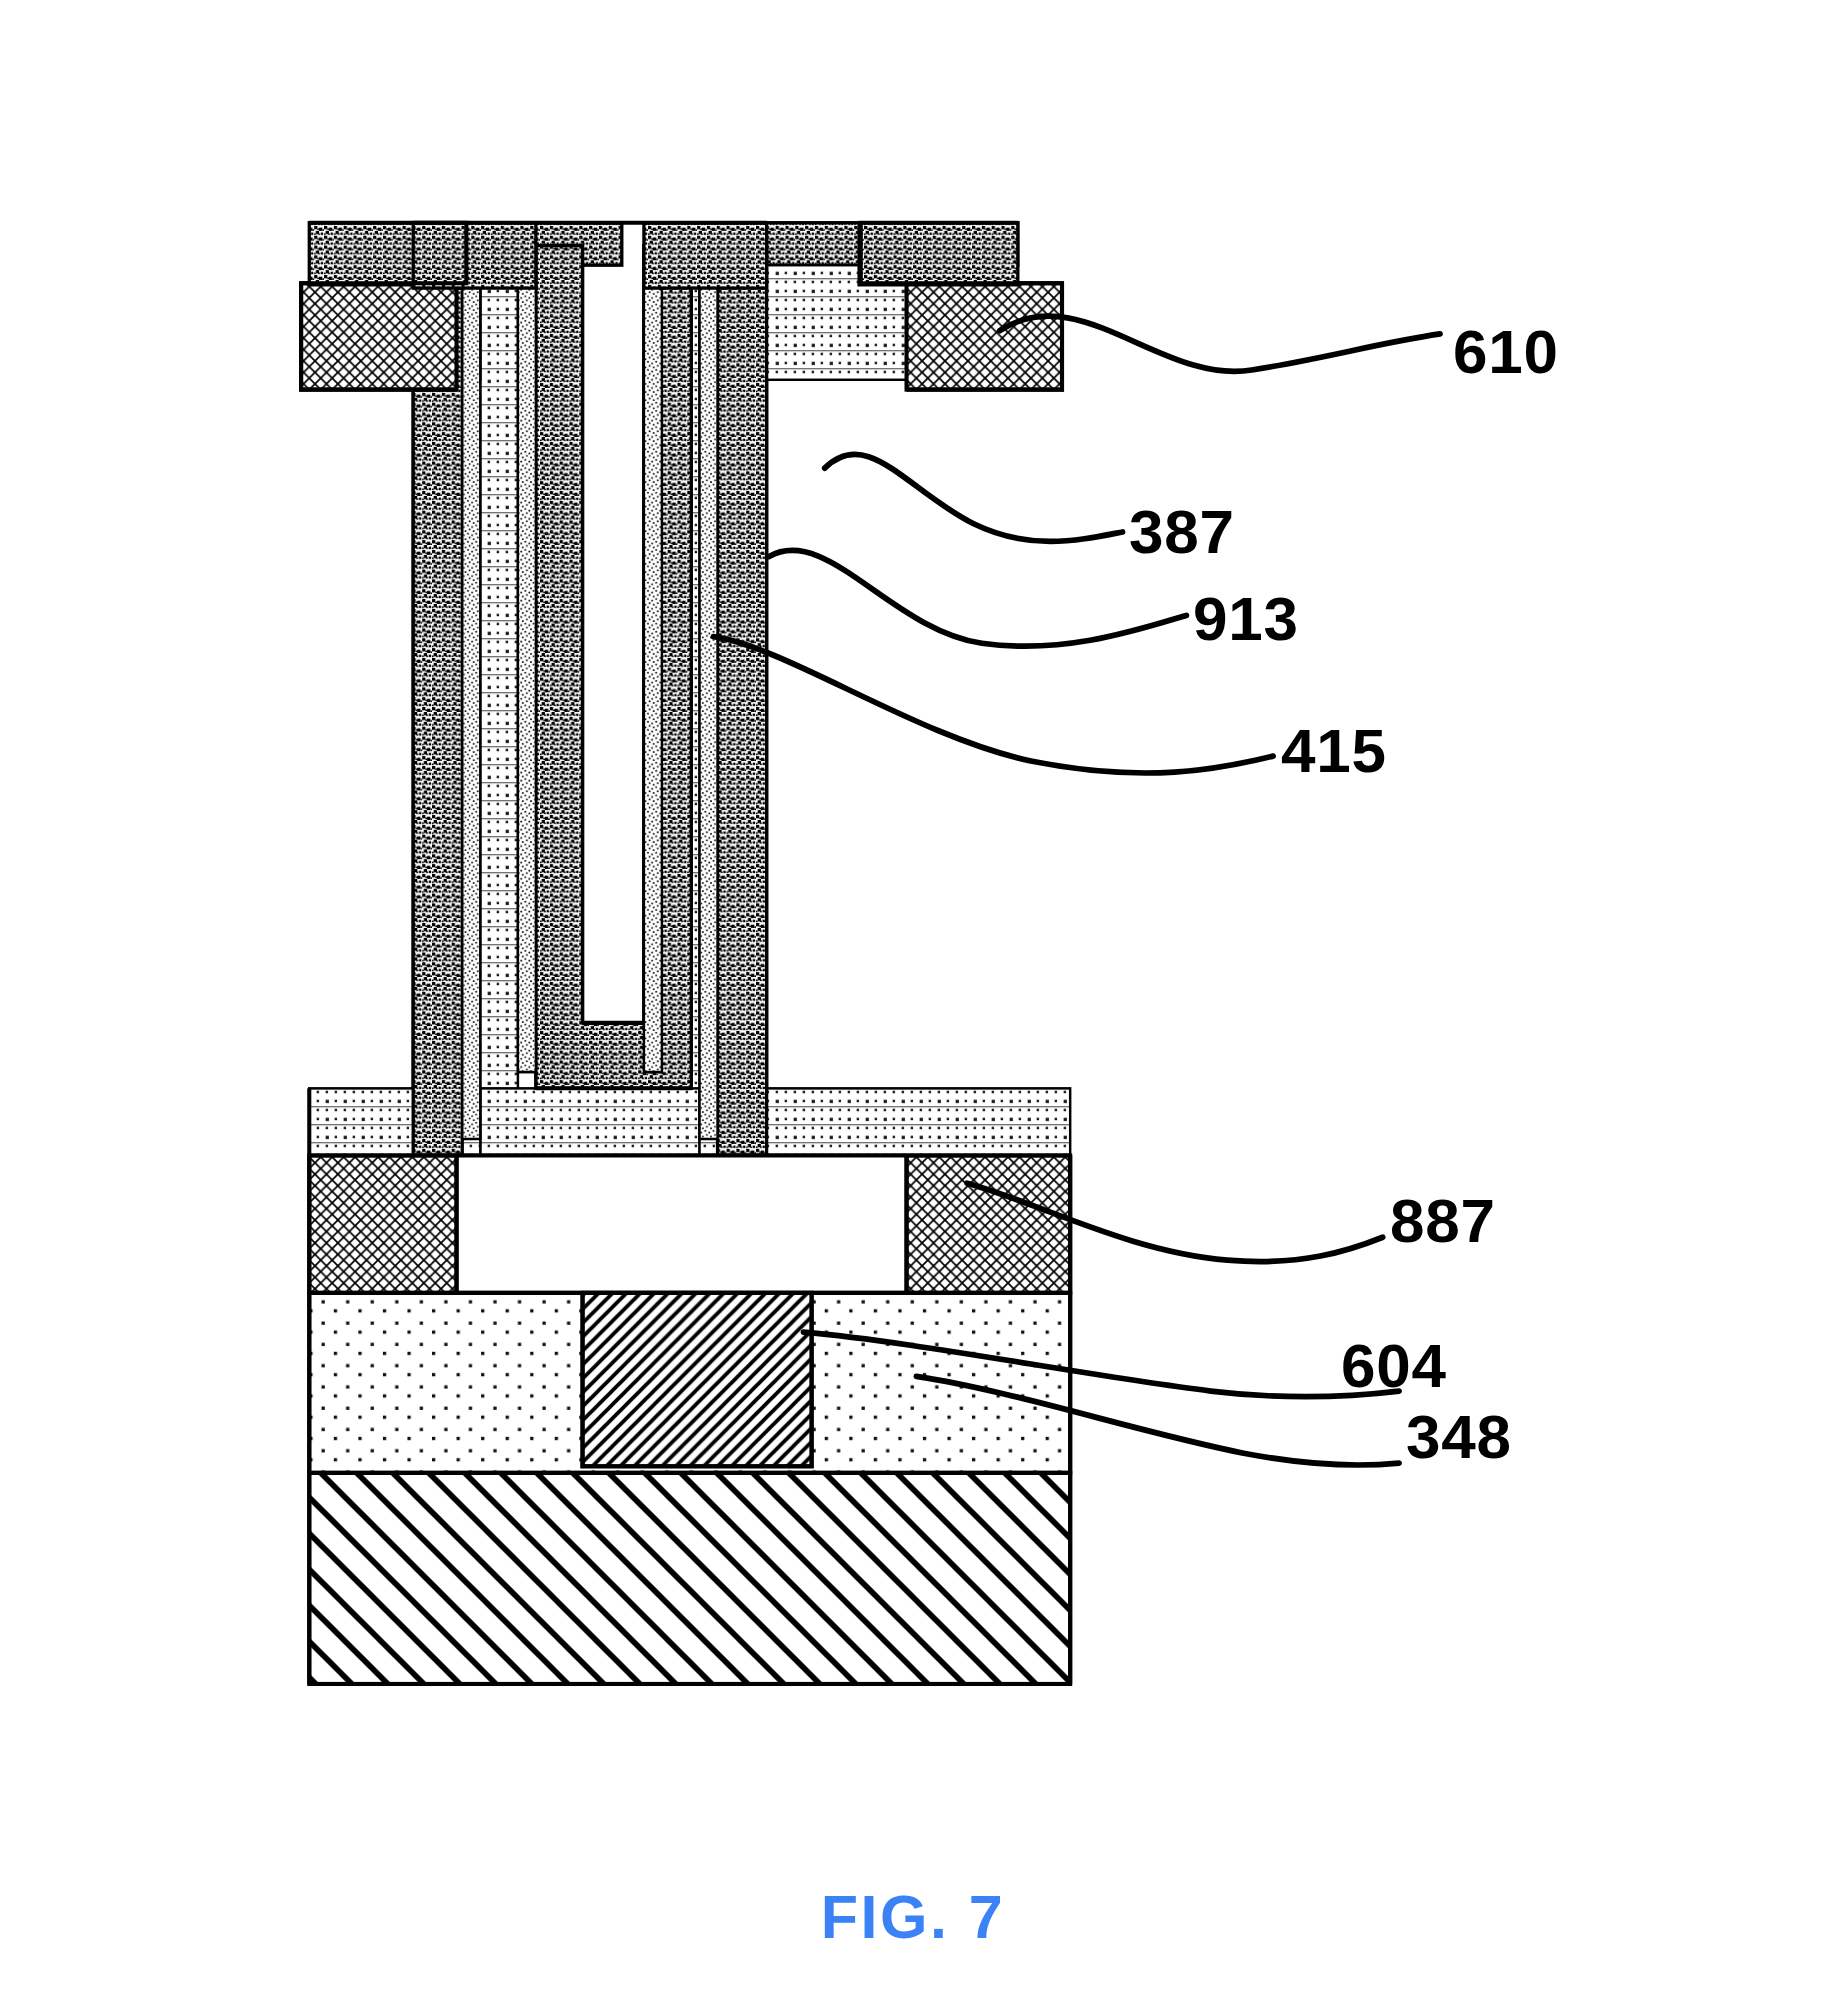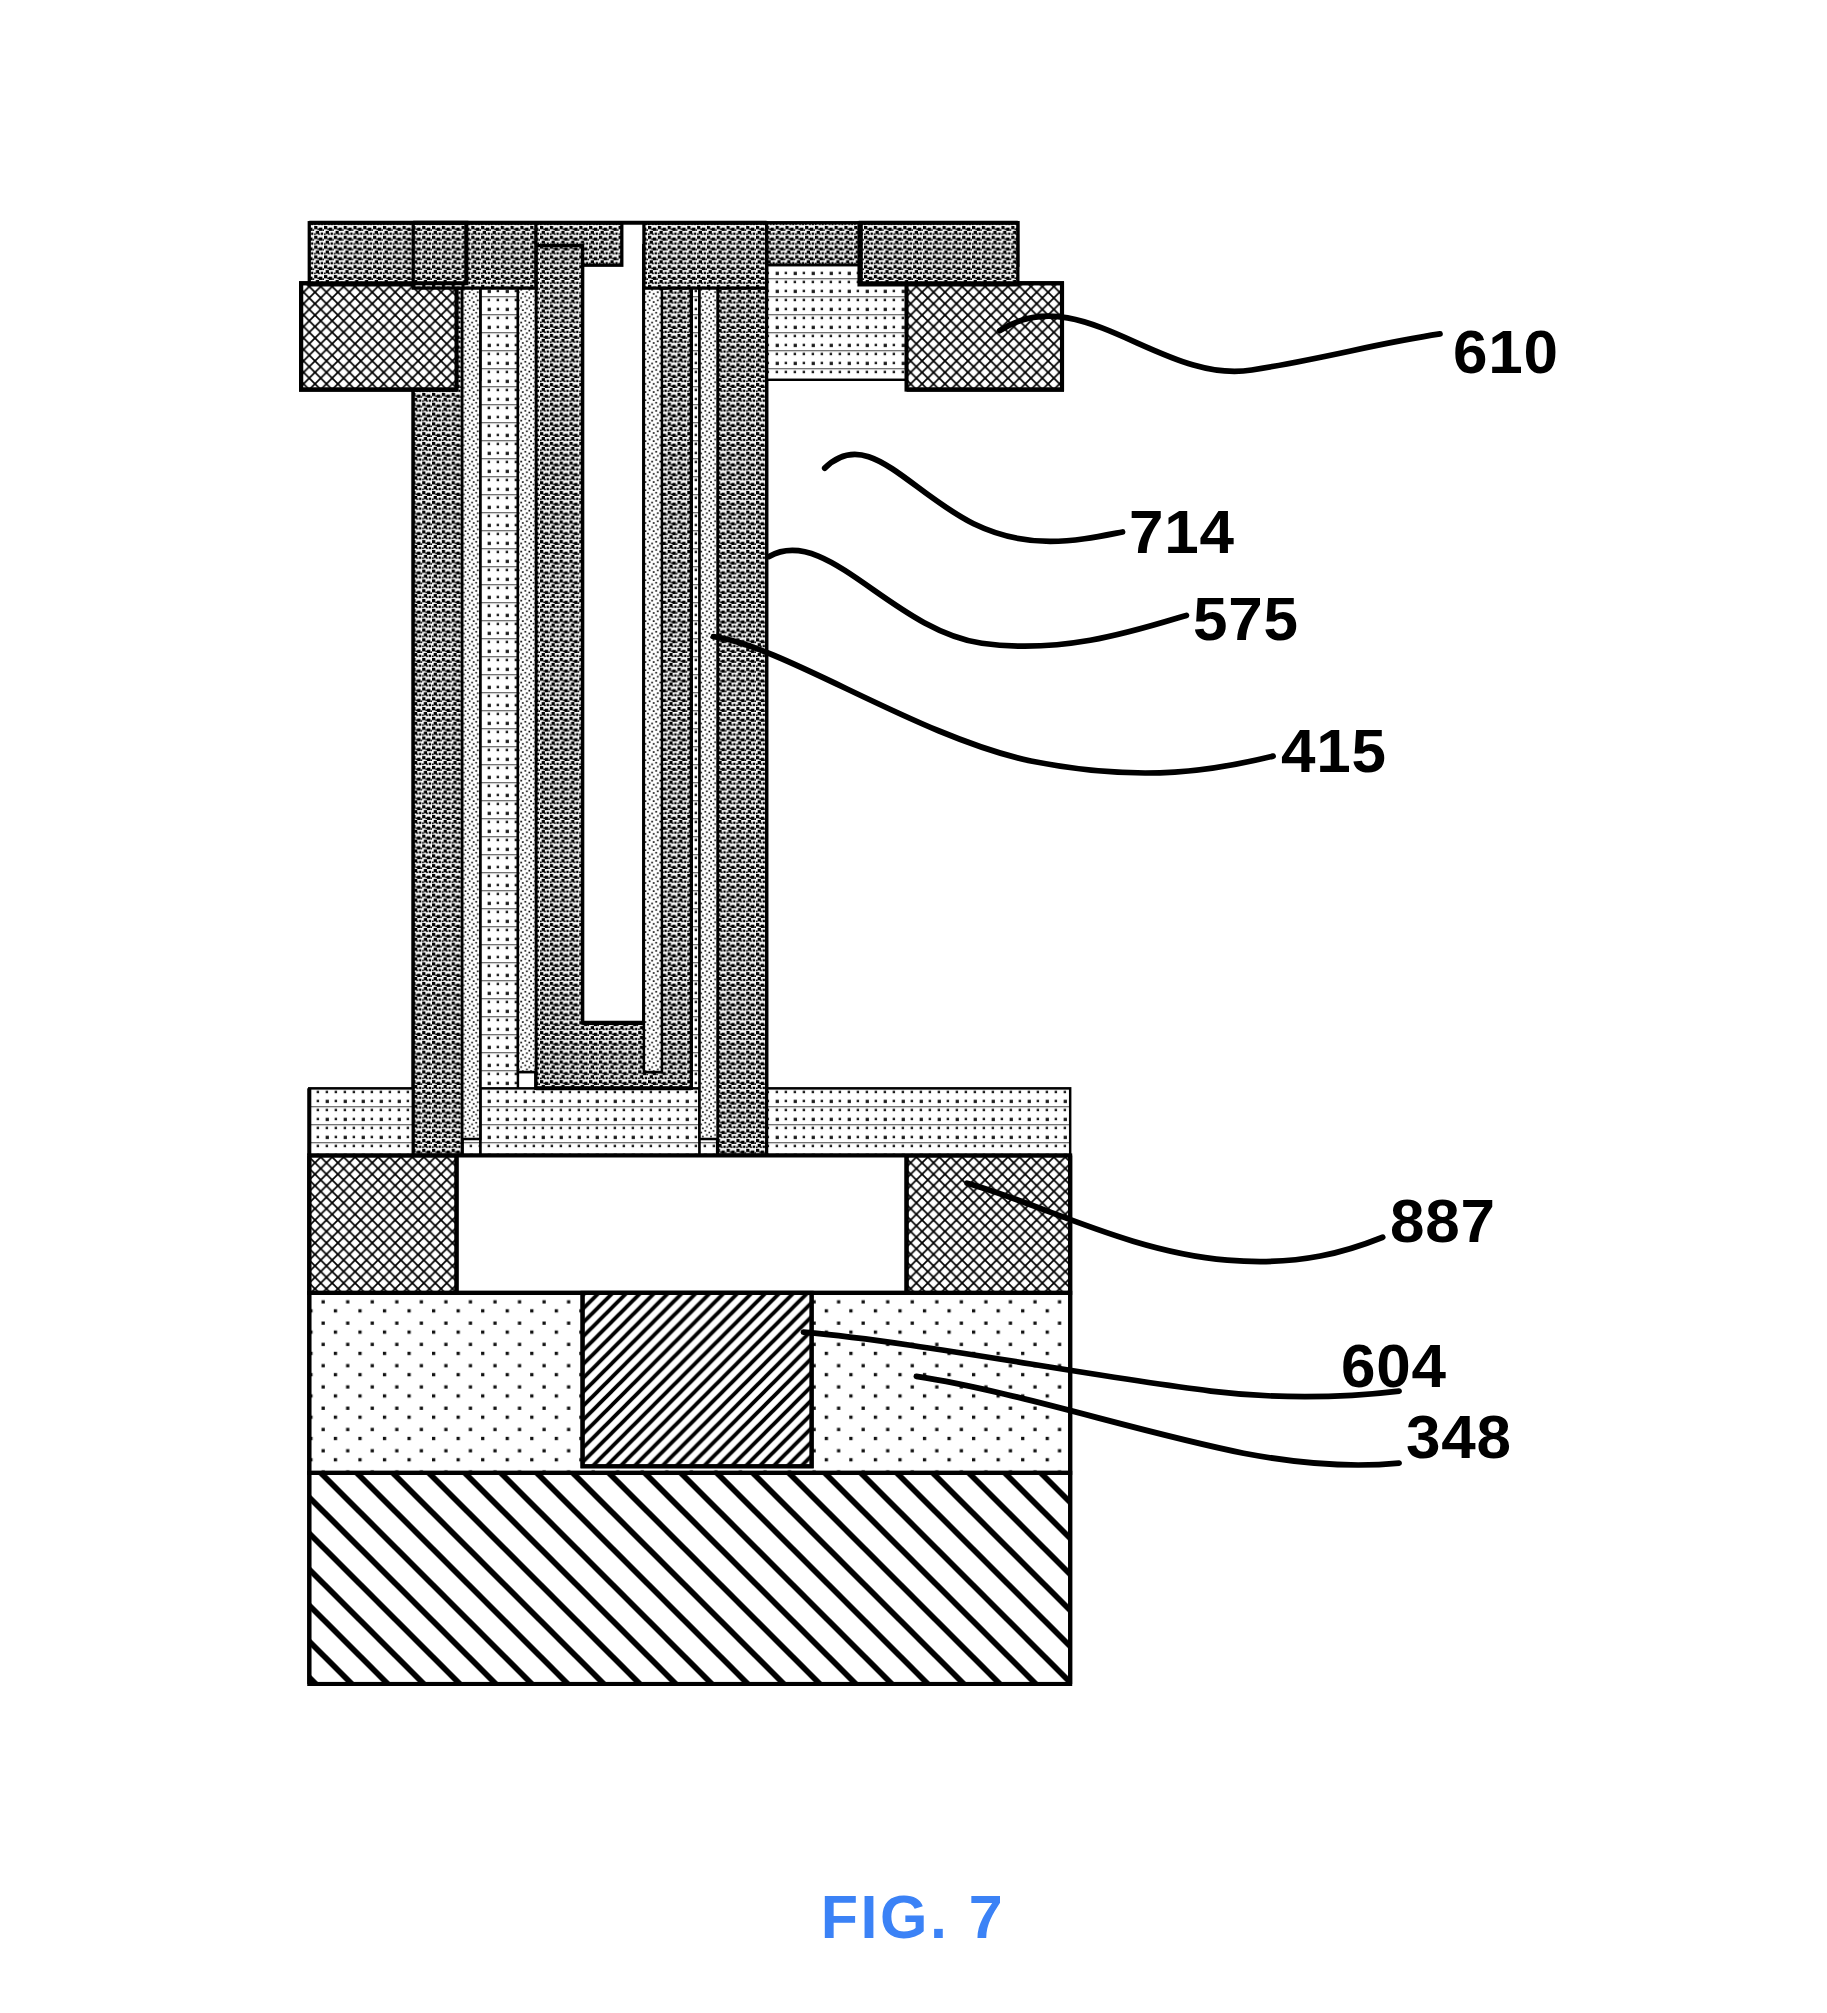--- a/index.html
+++ b/index.html
@@ -234,23 +234,23 @@
 
       <path id="lead-604" d="M 982 1628 C 1120 1640, 1320 1680, 1480 1700 C 1580 1712, 1660 1706, 1710 1700"></path>
 
       <path id="lead-602" d="M 1120 1682 C 1240 1700, 1390 1750, 1520 1776 C 1610 1793, 1670 1792, 1710 1788"></path>
     </g>
 
   </svg>
 
   <div class="lbl" style="left:1453px;top:321px;">610</div>
 
-  <div class="lbl" style="left:1129px;top:501px;">714</div>
-
-  <div class="lbl" style="left:1193px;top:588px;">575</div>
+  <div class="lbl" style="left:1129px;top:501px;">387</div>
+
+  <div class="lbl" style="left:1193px;top:588px;">913</div>
 
   <div class="lbl" style="left:1281px;top:720px;">415</div>
 
   <div class="lbl" style="left:1390px;top:1190px;">887</div>
 
   <div class="lbl" style="left:1341px;top:1335px;">604</div>
 
   <div class="lbl" style="left:1406px;top:1406px;">348</div>
 
   <div class="figcap" style="left:913px;top:1882px;transform:translateX(-50%);">FIG. 7</div>

